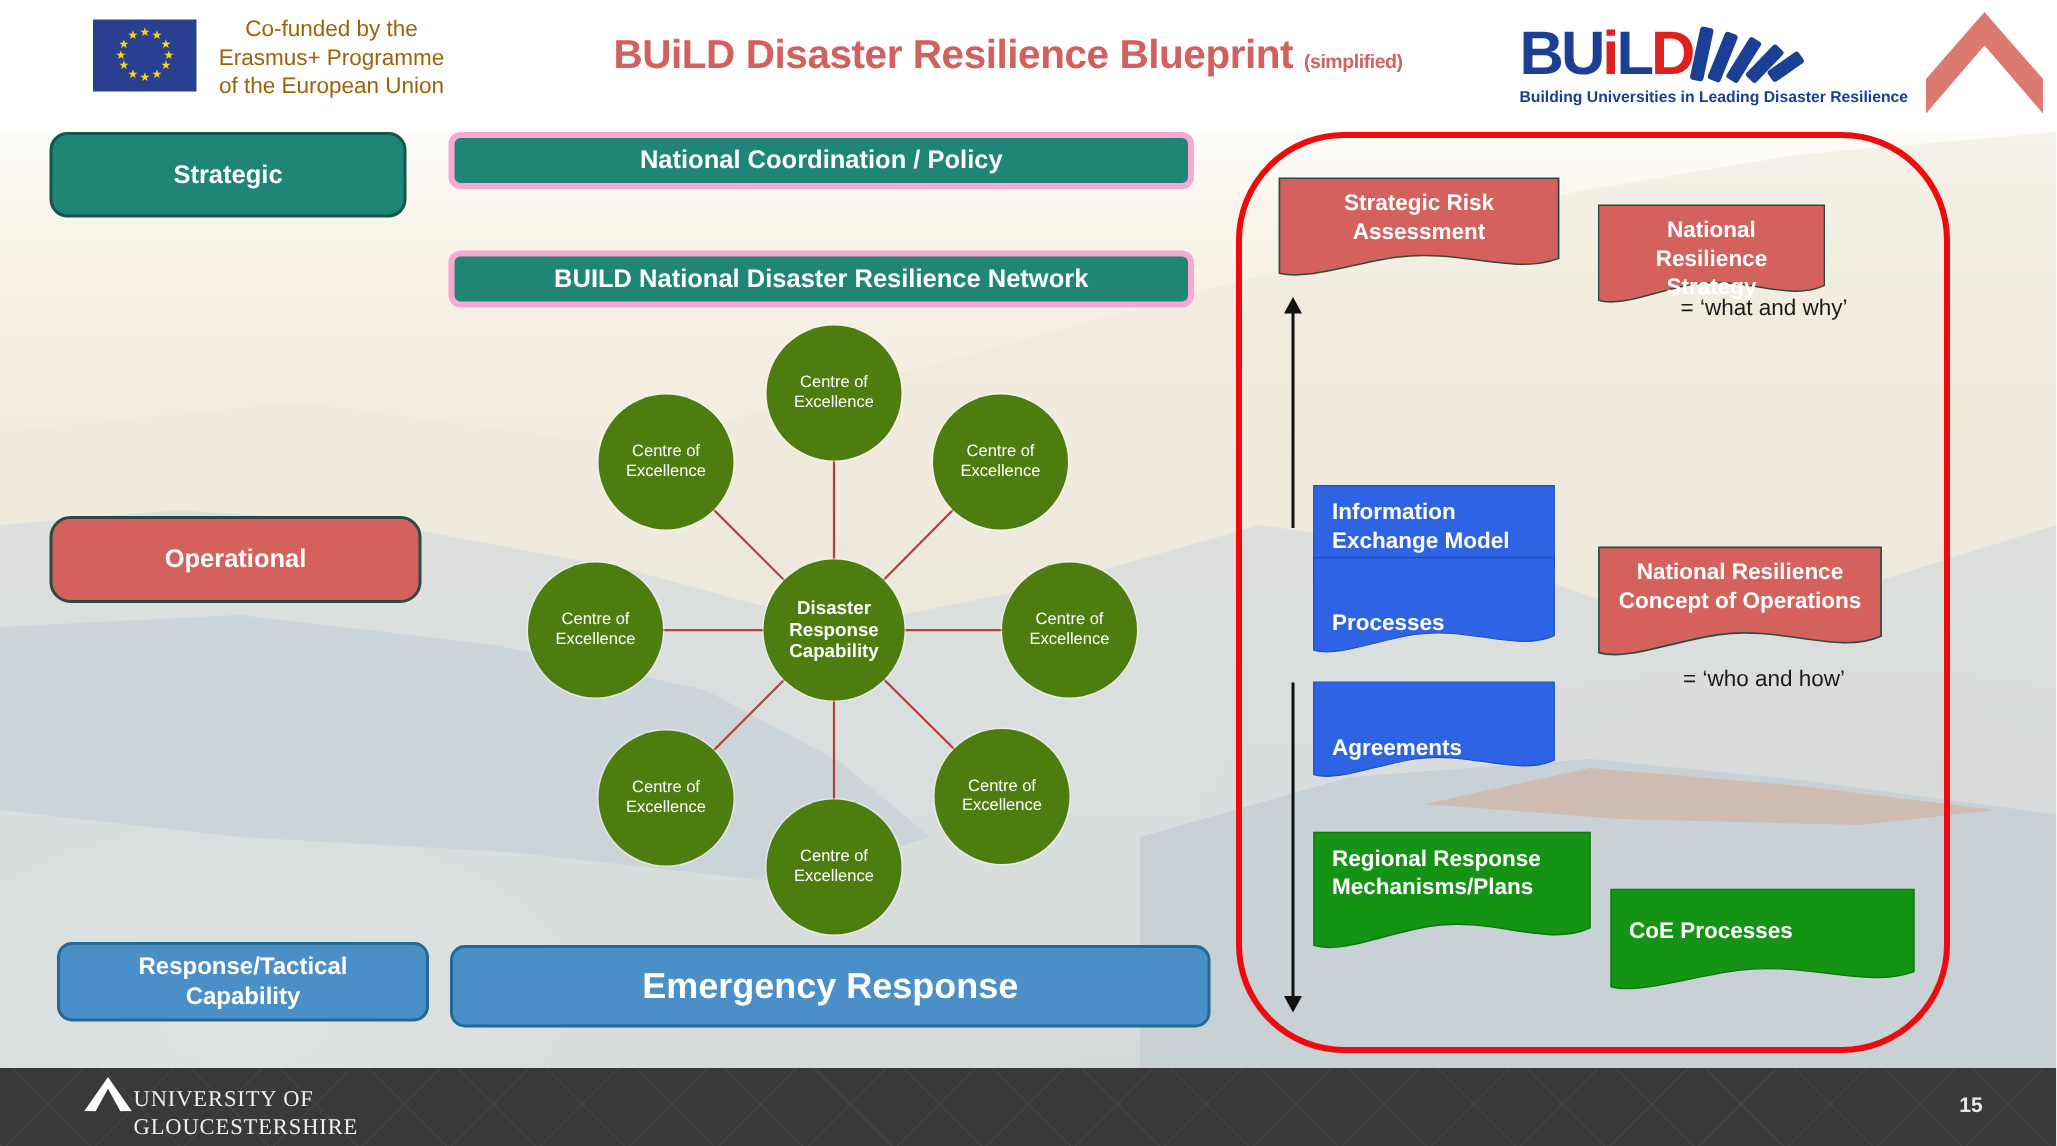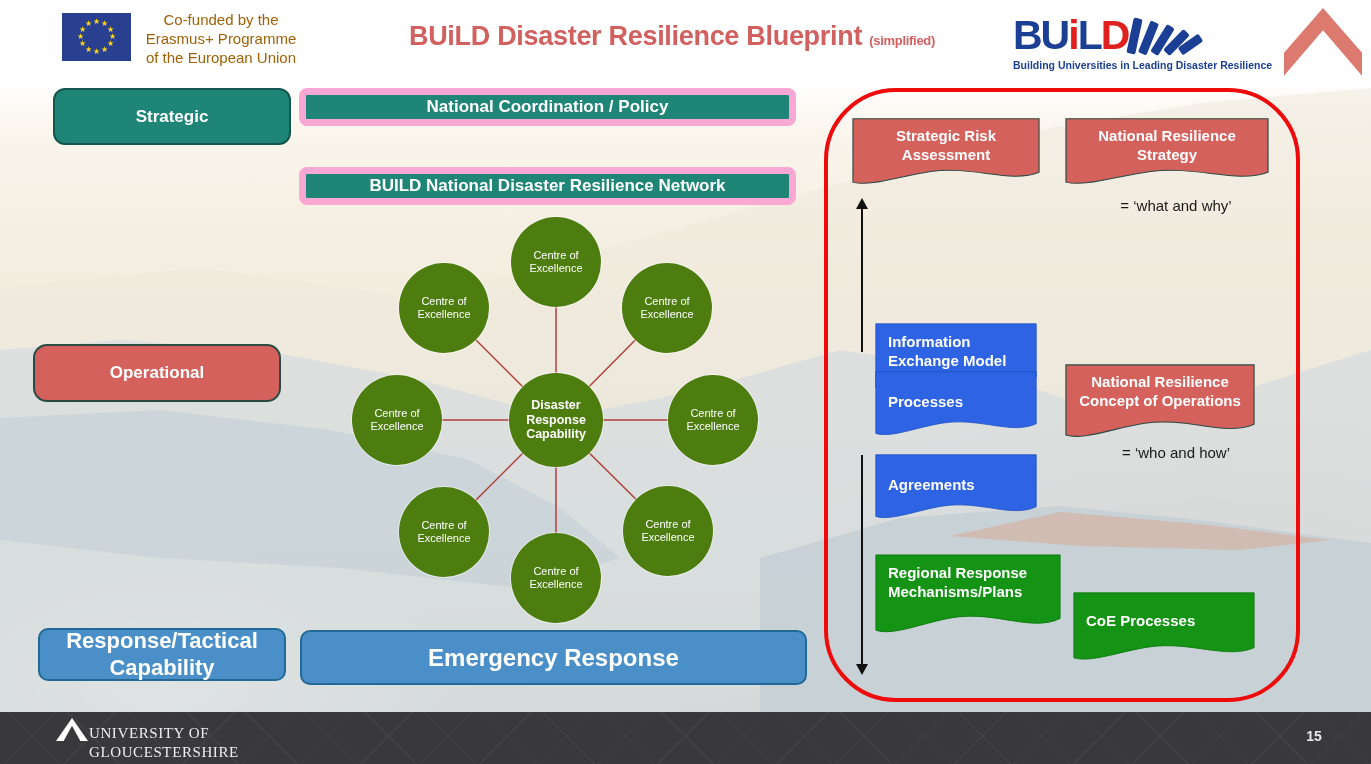--- a/index.html
+++ b/index.html
@@ -43,29 +43,29 @@
   .dominoes i:nth-child(4){height:29px;left:44px;top:15px;transform:rotate(44deg);}
   .dominoes i:nth-child(5){height:25px;left:58px;top:19px;transform:rotate(55deg);}
   .build-tagline { color:#1a3f94; font-size:10.5px; font-weight:bold; white-space:nowrap; margin-top:2px; }
   .chevron-tr { position:absolute; left:1284px; top:8px; width:78px; height:72px; background:#dc7a70;
     clip-path:polygon(0 62%, 50% 0, 100% 62%, 100% 94%, 50% 31%, 0 94%); }
 
   
   .box { position:absolute; display:flex; align-items:center; justify-content:center; text-align:center;
     color:#fff; font-weight:bold; }
   .teal-box   { background:#1e8577; border:2px solid #14554d; border-radius:12px; }
-  .teal-bar   { background:#1e8577; border:7px solid #f9a8d4; border-radius:8px; }
+  .teal-bar   { background:#1e8577; border:4px solid #f9a8d4; border-radius:8px; }
   .red-box    { background:#d5615c; border:2px solid #2a4b45; border-radius:14px; }
   .blue-box   { background:#4a8fc7; border:2px solid #226a95; border-radius:10px; }
 
-  #b-strategic   { left:33px;  top:88px;  width:238px; height:57px; font-size:17px;margin-left:20px; }
+  #b-strategic   { left:33px;  top:88px;  width:238px; height:57px; font-size:17px; }
   #b-natcoord    { left:299px; top:88px;  width:497px; height:38px; font-size:17px; }
   #b-network     { left:299px; top:167px; width:497px; height:38px; font-size:17px; }
   #b-operational { left:33px;  top:344px; width:248px; height:58px; font-size:17px; }
-  #b-response    { left:38px;  top:628px; width:248px; height:53px; font-size:22px; line-height:1.2; padding:0 24px;}
+  #b-response    { left:38px;  top:628px; width:248px; height:53px; font-size:16px; line-height:1.2; padding:0 24px;}
   #b-emergency   { left:300px; top:630px; width:507px; height:55px; font-size:24px; }
 
   
   .hub { position:absolute; left:330px; top:205px; width:470px; height:425px; }
   .hub svg { position:absolute; left:0; top:0; }
   .circle { position:absolute; border-radius:50%; background:#4d7c0f; color:#fff;
     display:flex; align-items:center; justify-content:center; text-align:center;
     font-size:11px; line-height:1.18; box-shadow:0 0 0 1px rgba(255,255,255,.45); padding:6px; }
   .circle.center { font-size:12.5px; font-weight:bold; }
   #c0 { left:179px; top:168px; width:94px; height:94px; }
@@ -81,30 +81,30 @@
   
   .red-panel { position:absolute; left:824px; top:88px; width:476px; height:614px;
     border:4px solid #ed0b0b; border-radius:72px; }
   .wavebox { position:absolute; }
   .wavebox svg { position:absolute; left:0; top:0; width:100%; height:100%; }
   .wavebox .txt { position:relative; color:#fff; font-weight:bold; font-size:15px; line-height:1.25; }
   .txt-c { text-align:center; padding:9px 8px 0; }
   .txt-l { text-align:left; padding:10px 10px 0 13px; }
   .note { position:absolute; color:#1a1a1a; font-size:15px; }
   #wb-red1   { left:852px;  top:118px; width:188px; height:74px; }
-  #wb-red2   { left:1065px; top:118px; width:204px; height:74px; }
+  #wb-red2   { left:1065px; top:136px; width:152px; height:74px; }
   #note1     { left:1090px; top:197px; width:172px; text-align:center; }
   #wb-blue1  { left:875px;  top:289px; width:162px; height:74px;margin-top:34px; }
   #wb-blue2  { left:875px;  top:371px; width:162px; height:72px; }
   #wb-red3   { left:1065px; top:364px; width:190px; height:82px; }
   #note2     { left:1090px; top:444px; width:172px; text-align:center; }
   #wb-blue3  { left:875px;  top:454px; width:162px; height:72px; }
   #wb-green1 { left:875px;  top:554px; width:186px; height:88px; }
-  #wb-green2 { left:1073px; top:592px; width:182px; height:76px; }
-  #wb-blue2 .txt, #wb-blue3 .txt { padding-top:22px; }
+  #wb-green2 { left:1073px; top:592px; width:204px; height:76px; }
+  #wb-blue2 .txt, #wb-blue3 .txt { padding-top:36px; }
   #wb-green2 .txt { padding-top:20px; }
 
   .arrow-v { position:absolute; width:2px; background:#111; }
   .arrow-v .head { position:absolute; left:-5px; width:0; height:0;
     border-left:6px solid transparent; border-right:6px solid transparent; }
   #arrow-up { left:861px; top:200px; height:152px; }
   #arrow-up .head { top:-2px; border-bottom:11px solid #111; }
   #arrow-down { left:861px; top:455px; height:218px; }
   #arrow-down .head { bottom:-2px; border-top:11px solid #111; }
 

